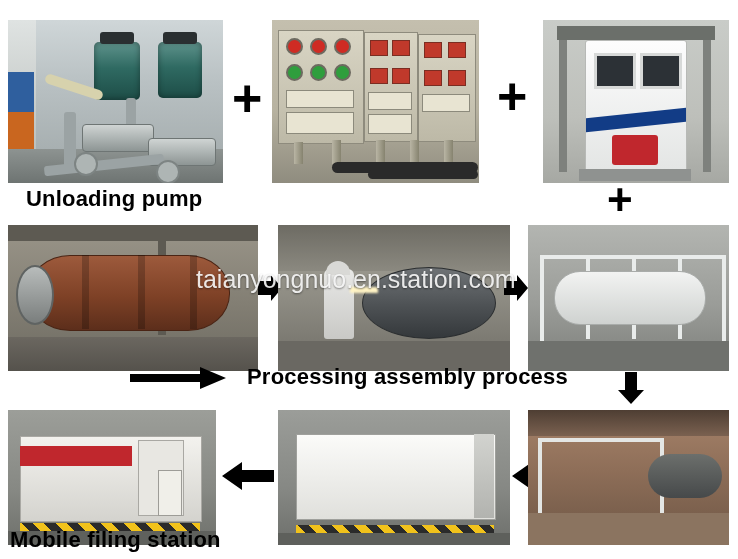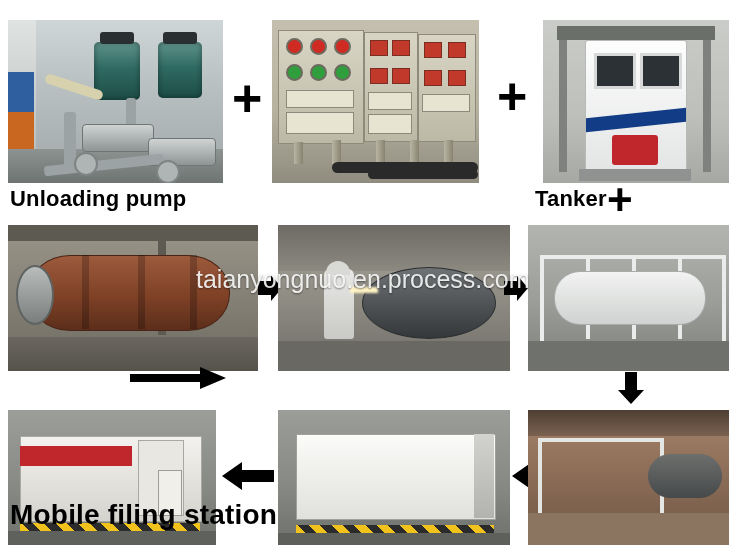--- a/index.html
+++ b/index.html
@@ -232,22 +232,21 @@
     <div class="post" style="left:160px; top:20px; height:132px;"></div>
     <div class="body">
       <div class="screen s1"></div>
       <div class="screen s2"></div>
       <div class="stripe"></div>
       <div class="redbox"></div>
     </div>
     <div class="base"></div>
   </div>
 
-  <div class="label" style="left:10px; top:186px; font-size:22px;">Unloading pump</div>
-  <div class="label" style="left:535px; top:186px; font-size:22px;">Tanker</div>
+  <div class="label" style="left:26px; top:186px; font-size:22px;">Unloading pump</div>
 
   <div class="plus" style="left:607px; top:178px; font-size:44px;">+</div>
 
   <div class="photo p4">
     <div class="bg"></div>
     <div class="beam" style="left:0; top:0; width:100%; height:16px;"></div>
     <div class="beam" style="left:150px; top:0; width:8px; height:110px;"></div>
     <div class="tank"></div>
     <div class="ring" style="left:74px;"></div>
     <div class="ring" style="left:130px;"></div>
@@ -277,27 +276,28 @@
   <div class="photo p6">
     <div class="bg"></div>
     <div class="frame"></div>
     <div class="vtube" style="left:58px;"></div>
     <div class="vtube" style="left:104px;"></div>
     <div class="vtube" style="left:150px;"></div>
     <div class="tank"></div>
     <div class="floor"></div>
   </div>
 
-  <div class="wm">taianyongnuo.en.process.com</div>
+  <div class="wm">taianyongnuo.en.station.com</div>
 
 
   <svg class="arrow" style="left:130px; top:366px; width:96px; height:24px;" viewBox="0 0 96 24">
     <polygon points="0,8 70,8 70,1 96,12 70,23 70,16 0,16" fill="#000000"></polygon>
   </svg>
 
+  <div class="label" style="left:247px; top:364px; font-size:22px;">Processing assembly process</div>
 
   <svg class="arrow" style="left:618px; top:372px; width:26px; height:32px;" viewBox="0 0 26 32">
     <polygon points="7,0 19,0 19,18 26,18 13,32 0,18 7,18" fill="#000000"></polygon>
   </svg>
 
   <div class="photo p7">
     <div class="bg"></div>
     <div class="unit"></div>
     <div class="band"></div>
     <div class="door"></div>
@@ -323,15 +323,15 @@
   </svg>
 
   <div class="photo p9">
     <div class="bg"></div>
     <div class="roofline"></div>
     <div class="frame"></div>
     <div class="tank"></div>
     <div class="floor"></div>
   </div>
 
-  <div class="label" style="left:10px; top:499px; font-size:28px;">Mobile filing station</div>
+  <div class="label" style="left:10px; top:527px; font-size:22px;">Mobile filing station</div>
 
 </div>
 
 </body></html>

